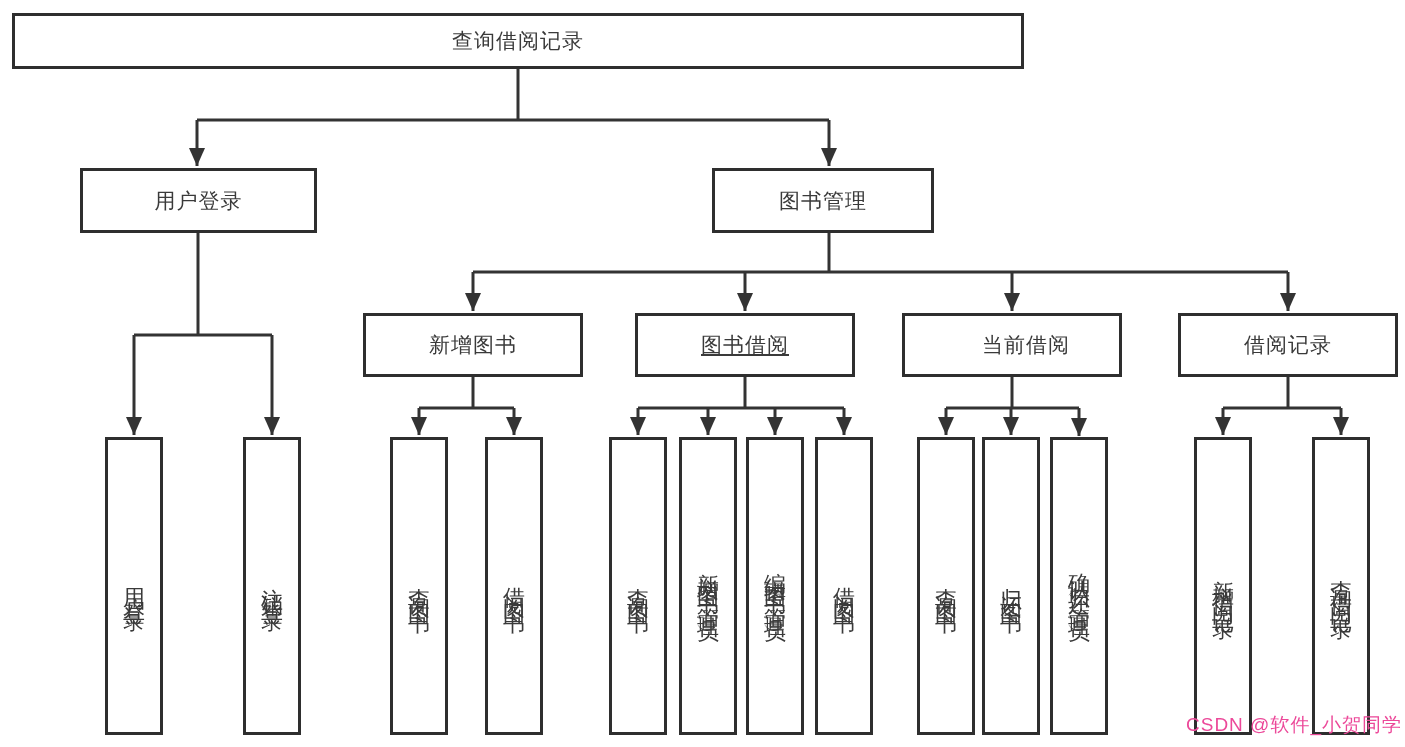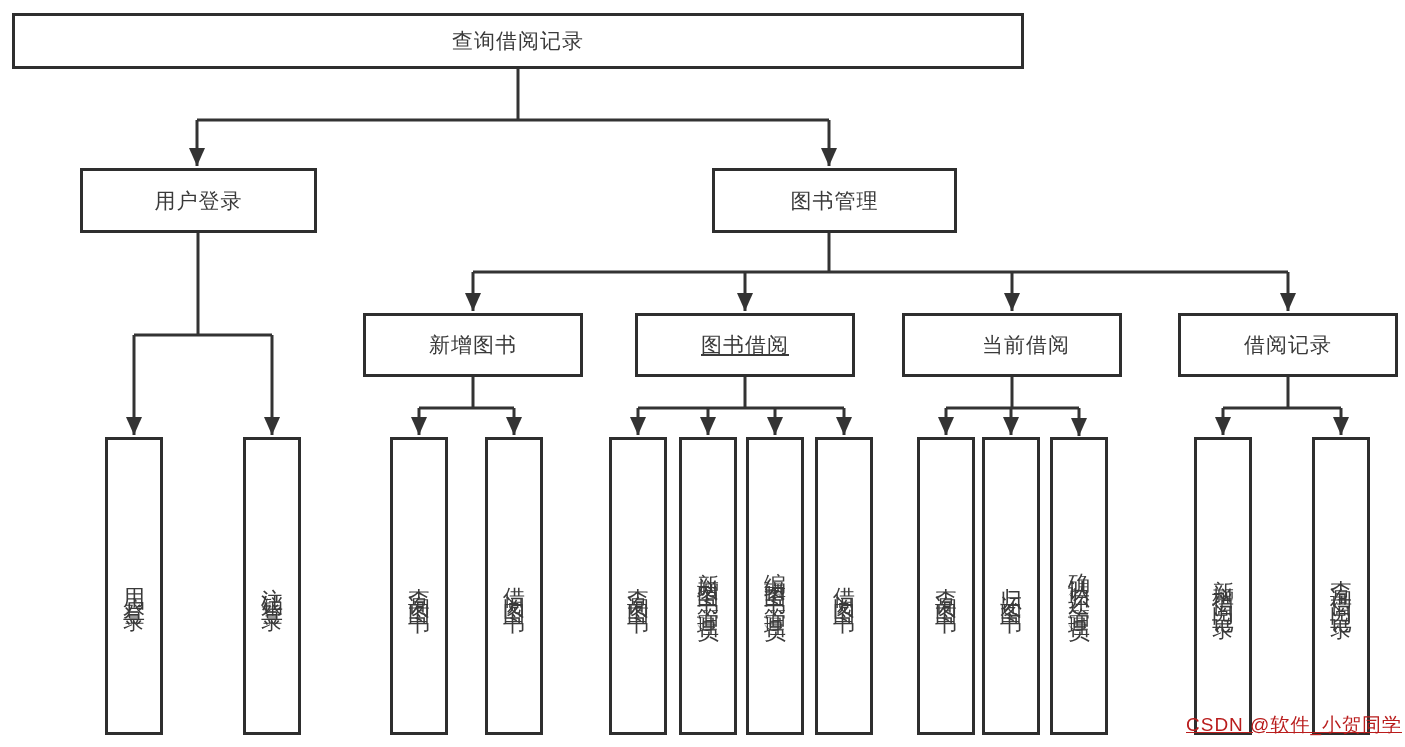--- a/index.html
+++ b/index.html
@@ -23,46 +23,45 @@
     border: 3px solid #2e2e2e;
     background: #ffffff;
     display: flex;
     align-items: center;
     justify-content: center;
     color: #3a3a3a;
   }
   .hbox { font-size: 21px; letter-spacing: 1px; }
   .root-box { left: 12px; top: 13px; width: 1012px; height: 56px; }
   .lvl2-a  { left: 80px;  top: 168px; width: 237px; height: 65px; }
-  .lvl2-b  { left: 712px; top: 168px; width: 245px; height: 65px; }
+  .lvl2-b  { left: 712px; top: 168px; width: 222px; height: 65px; }
   .lvl3    { top: 313px; width: 220px; height: 64px; }
   .s0 { left: 363px; }
   .s1 { left: 635px; text-decoration: underline; }
   .s2 { left: 902px; padding-left: 28px; }
   .s3 { left: 1178px; }
   .vbox {
     top: 437px; width: 58px; height: 298px;
     font-size: 22px;
   }
   .vbox span {
     writing-mode: vertical-rl;
     text-orientation: mixed;
     letter-spacing: 8px;
     line-height: 1;
   }
   .vbox.dense span { letter-spacing: 7px; }
   .watermark {
     position: absolute;
     left: 1186px; top: 712px;
     font-size: 19px;
-    color: #b91c1c;
+    color: #ec4899;
     letter-spacing: 1px;
     white-space: nowrap;
     z-index: 5;
-    text-decoration: underline;
   }
 </style>
 </head>
 <body>
 
 <div id="canvas">
 
   <svg id="connector-svg" viewBox="0 0 1405 747" xmlns="http://www.w3.org/2000/svg">
     <defs>
       <marker id="arrow" markerUnits="userSpaceOnUse" markerWidth="20" markerHeight="18" refX="18" refY="8" orient="auto">

